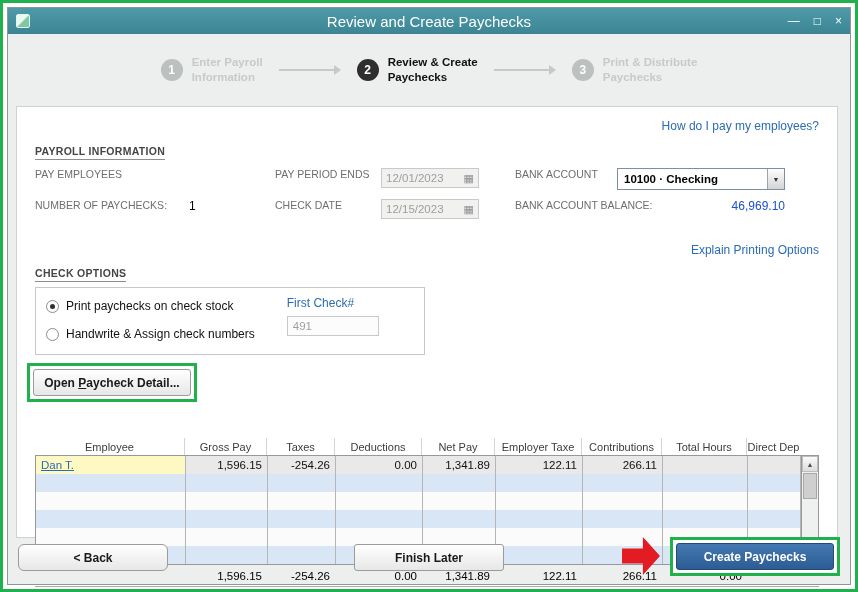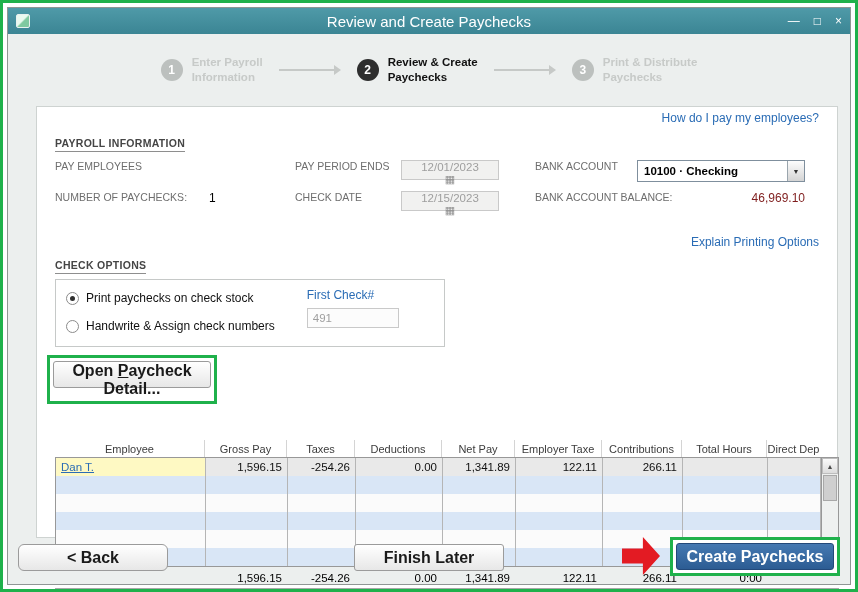--- a/index.html
+++ b/index.html
@@ -19,53 +19,53 @@
   .step { display:flex; align-items:center; gap:9px; }
   .step-circle { width:22px; height:22px; border-radius:50%; background:#bcc0be; color:#fff; font-weight:bold; font-size:12px; display:flex; align-items:center; justify-content:center; flex:none; }
   .step-label { font-size:11.5px; font-weight:bold; color:#c7cac8; line-height:1.3; }
   .step.active .step-circle { background:#2e2e2e; }
   .step.active .step-label { color:#111; }
   .step-arrow { width:62px; height:10px; position:relative; }
   .step-arrow::before { content:""; position:absolute; left:0; right:6px; top:4px; border-top:2px solid #c6c9c7; }
   .step-arrow::after { content:""; position:absolute; right:0; top:0; border-left:7px solid #c6c9c7; border-top:5px solid transparent; border-bottom:5px solid transparent; }
 
   
-  .panel { position:absolute; left:28px; right:12px; top:98px; height:432px; background:#ffffff; border:1px solid #ced3d1; padding:4px 18px 0 18px; }
+  .panel { position:absolute; left:8px; right:12px; top:98px; height:432px; background:#ffffff; border:1px solid #ced3d1; padding:12px 18px 0 18px; }
   .help-link { text-align:right; font-size:12px; color:#2a6cb5; cursor:pointer; margin-bottom:8px; }
   .sec-title { display:inline-block; font-size:10.5px; font-weight:bold; color:#454545; letter-spacing:.3px; border-bottom:1px solid #8e8e8e; padding-bottom:2px; }
 
   .pi-grid { display:flex; margin-top:8px; }
   .pi-c1 { width:240px; } .pi-c2 { width:240px; } .pi-c3 { flex:1; max-width:270px; }
   .pi-row { height:31px; display:flex; align-items:flex-start; }
   .flabel { font-size:10.5px; color:#6e6e6e; }
   .pi-c2 .flabel { width:106px; flex:none; }
   .pi-c3 .pi-row { justify-content:space-between; }
   .num-val { font-size:12px; color:#000; margin-left:22px; }
-  .bal-val { font-size:12px; color:#7f1d1d; }
-
-  .datefield { width:98px; height:20px; background:#f1f1f0; border:1px solid #c9c9c9; color:#9e9e9e; font-size:11.5px; display:flex; align-items:center; justify-content:space-between; padding:0 4px;flex-direction:column; }
+  .bal-val { font-size:12px; color:#1d4ed8; }
+
+  .datefield { width:98px; height:20px; background:#f1f1f0; border:1px solid #c9c9c9; color:#9e9e9e; font-size:11.5px; display:flex; align-items:center; justify-content:space-between; padding:0 4px; }
   .cal-icon { color:#8f8f8f; font-size:11px; }
   .dropdown { display:flex; align-items:stretch; width:168px; height:22px; border:1px solid #7f8f9d; background:#fff; }
   .dropdown .dd-val { flex:1; font-size:11.5px; font-weight:bold; color:#000; display:flex; align-items:center; padding:0 6px; }
   .dd-btn { width:17px; background:linear-gradient(#fdfdfd,#d4d4d4); border-left:1px solid #9aa5ad; display:flex; align-items:center; justify-content:center; font-size:7px; color:#333; }
 
   .explain-link { text-align:right; font-size:12px; color:#2a6cb5; cursor:pointer; margin:13px 0 6px; }
 
   .co-box { width:390px; border:1px solid #c6c9c8; margin-top:5px; padding:8px 10px 10px; display:flex; }
   .radios { display:flex; flex-direction:column; gap:8px; }
   .radio-row { display:flex; align-items:center; gap:7px; font-size:12px; color:#111; height:20px; cursor:default; }
   .radio { width:13px; height:13px; border-radius:50%; border:1px solid #8b8b8b; background:#fff; position:relative; flex:none; }
   .radio.checked::after { content:""; position:absolute; inset:3px; border-radius:50%; background:#2f2f2f; }
   .fc-col { margin-left:32px; }
   .fc-label { color:#2a6cb5; font-size:12px; margin-bottom:6px; }
   .fc-field { width:92px; height:20px; border:1px solid #c9c9c9; background:#fcfcfc; color:#9e9e9e; font-size:11.5px; display:flex; align-items:center; padding:0 5px; }
 
   .annot-green { display:inline-block; border:3px solid #1fb14b; padding:3px; background:#fff; }
   .open-detail-wrap { margin:8px 0 4px -8px; }
-  .btn { font-size:16px; font-weight:bold; color:#1a1a1a; background:linear-gradient(#ffffff,#e7e7e7); border:1px solid #9b9b9b; border-radius:3px; cursor:pointer; }
+  .btn { font-size:12px; font-weight:bold; color:#1a1a1a; background:linear-gradient(#ffffff,#e7e7e7); border:1px solid #9b9b9b; border-radius:3px; cursor:pointer; }
   .btn-open { width:158px; height:27px; }
 
   
   .c0{width:150px}.c1{width:82px}.c2{width:68px}.c3{width:87px}.c4{width:73px}.c5{width:87px}.c6{width:80px}.c7{width:85px}.c8{width:53px}
   .paytable { margin-top:4px; width:784px; }
   .t-head { display:flex; height:17px; align-items:stretch; width:784px;margin-top:32px; }
   .th { font-size:11px; color:#3c3c3c; display:flex; align-items:center; justify-content:center; border-right:1px solid #d4d4d4; overflow:hidden; white-space:nowrap; }
   .th.last { border-right:none;text-align:center; }
   .t-body { position:relative; border:1px solid #989898; width:784px; height:110px; background:#fef9c3; }
   .tr { display:flex; height:18px; width:765px; }

